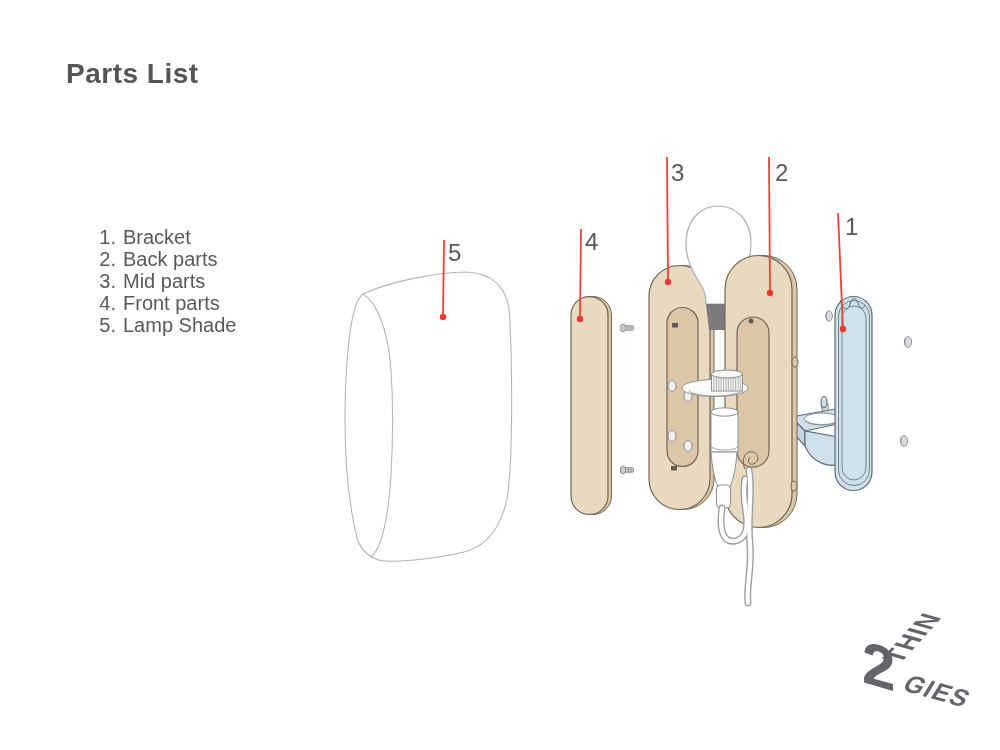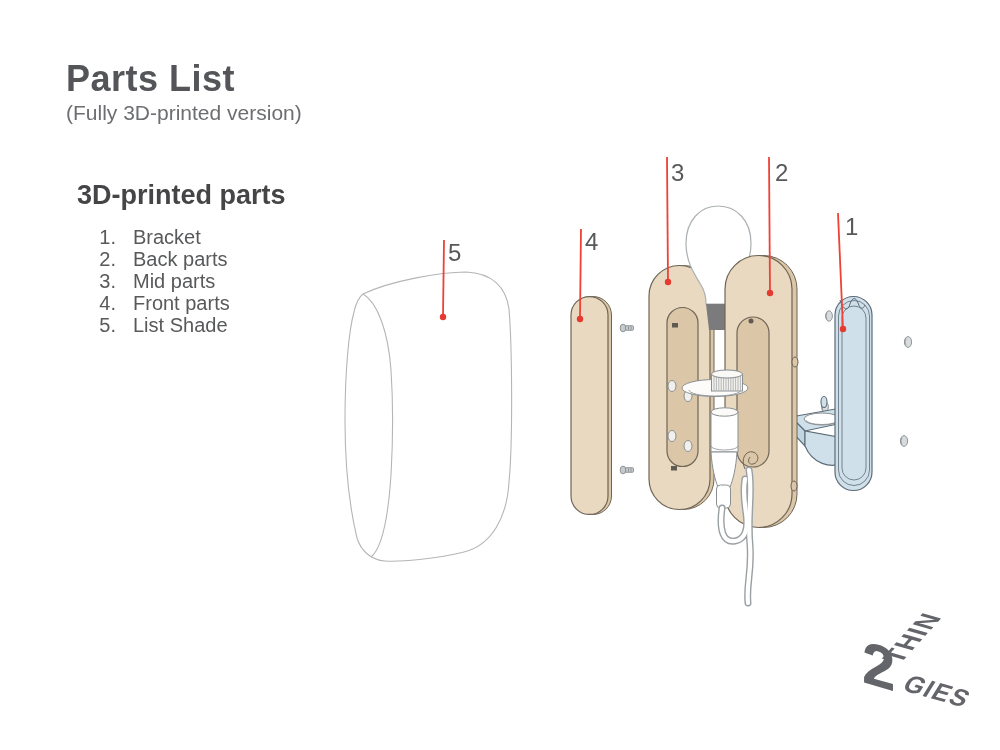--- a/index.html
+++ b/index.html
@@ -1,26 +1,26 @@
 <!DOCTYPE html>
 <html><head>
 <meta charset="utf-8">
 <style>
   html,body{margin:0;padding:0;background:#ffffff;}
   .page{position:relative;width:1000px;height:750px;background:#ffffff;overflow:hidden;
         font-family:"Liberation Sans",sans-serif;}
-  .title{position:absolute;left:66px;top:58px;font-size:36px;font-weight:bold;
+  .title{position:absolute;left:66px;top:58px;font-size:28px;font-weight:bold;
          color:#545559;letter-spacing:.5px;}
   .subtitle{position:absolute;left:66px;top:101px;font-size:21px;color:#6d6e71;}
   .section-heading{position:absolute;left:77px;top:180px;font-size:27px;font-weight:bold;
          color:#454547;}
   .parts-list{position:absolute;left:90px;top:226px;font-size:20px;color:#58595b;}
   .parts-list .row{display:flex;line-height:22px;}
   .parts-list .num{min-width:26px;text-align:right;}
-  .parts-list .lbl{margin-left:17px;}
+  .parts-list .lbl{margin-left:7px;}
   .diagram{position:absolute;left:0;top:0;width:1000px;height:750px;}
   .logo{position:absolute;left:856px;top:596px;width:140px;height:120px;}
   .logo text{fill:#64656a;font-family:"Liberation Sans",sans-serif;font-weight:bold;}
   
   .tan{fill:#e8d9c0;stroke:#6f6557;stroke-width:1.2;}
   .tanedge{fill:#dbc7a7;stroke:#6f6557;stroke-width:1;}
   .blue{fill:#cfe0ea;stroke:#5d6b76;stroke-width:1.1;}
   .blueshade{fill:#c2d5e2;stroke:#5d6b76;stroke-width:1.1;}
   .bluecontour{fill:none;stroke:#5d6b76;stroke-width:.8;}
   .lineart{fill:#ffffff;stroke:#aab0b3;stroke-width:1.2;}
@@ -37,43 +37,41 @@
   .cord-out{fill:none;stroke:#9aa0a3;stroke-width:7;stroke-linecap:round;}
   .cord-in{fill:none;stroke:#ffffff;stroke-width:4.2;stroke-linecap:round;}
   .tanline{fill:none;stroke:#6f6557;stroke-width:1;}
 </style>
 </head>
 <body>
 
 <div class="page">
 
   <div class="title">Parts List</div>
-  <div class="subtitle">(Fully 3D-printed version)</div>
-  <div class="section-heading">3D-printed parts</div>
 
   <div class="parts-list">
     <div class="row">
       <span class="num">1.</span>
       <span class="lbl">Bracket</span>
     </div>
     <div class="row">
       <span class="num">2.</span>
       <span class="lbl">Back parts</span>
     </div>
     <div class="row">
       <span class="num">3.</span>
       <span class="lbl">Mid parts</span>
     </div>
     <div class="row">
       <span class="num">4.</span>
       <span class="lbl">Front parts</span>
     </div>
     <div class="row">
       <span class="num">5.</span>
-      <span class="lbl">List Shade</span>
+      <span class="lbl">Lamp Shade</span>
     </div>
   </div>
 
   <svg class="diagram" viewBox="0 0 1000 750">
 
     <g>
       <ellipse class="plug" cx="829" cy="316" rx="3.4" ry="5.2"></ellipse>
       <path class="softline" d="M 827,312.5 A 3.2,5 0 0 0 827,319.5"></path>
       <ellipse class="plug" cx="825" cy="407" rx="3.4" ry="5.2"></ellipse>
       <path class="softline" d="M 823,403.5 A 3.2,5 0 0 0 823,410.5"></path>

